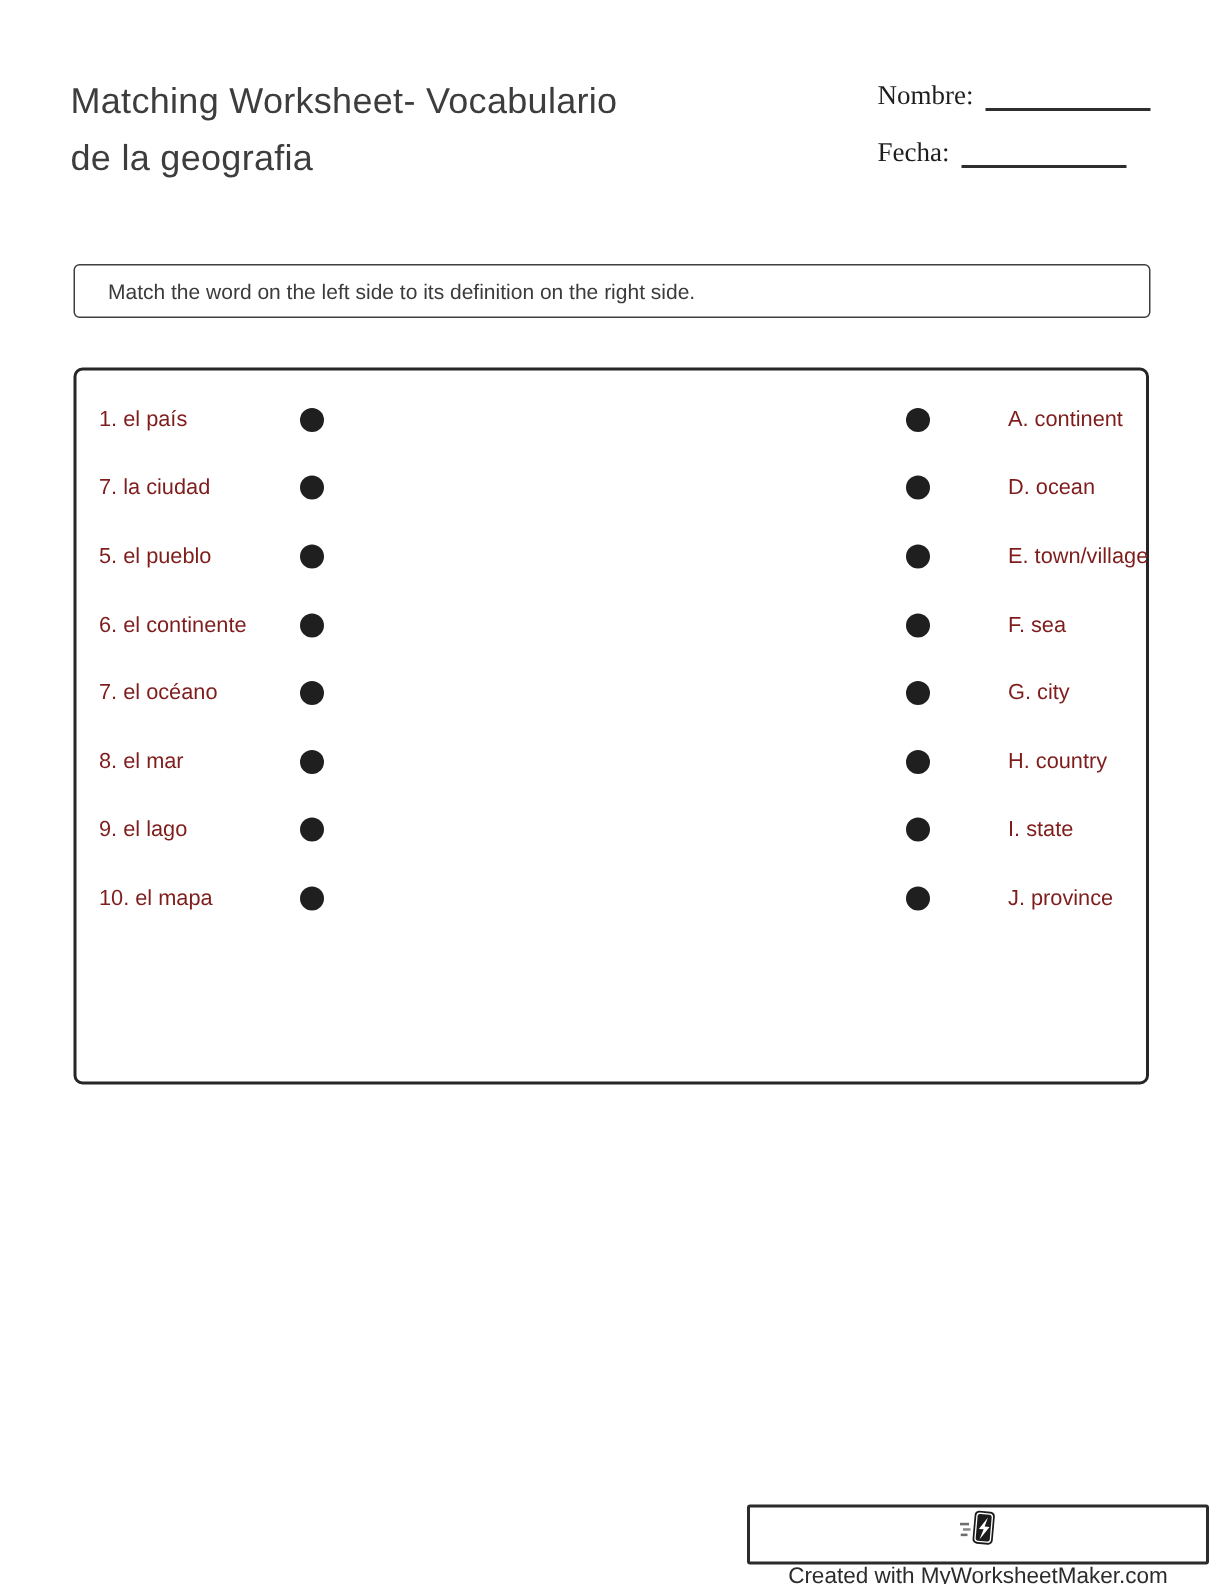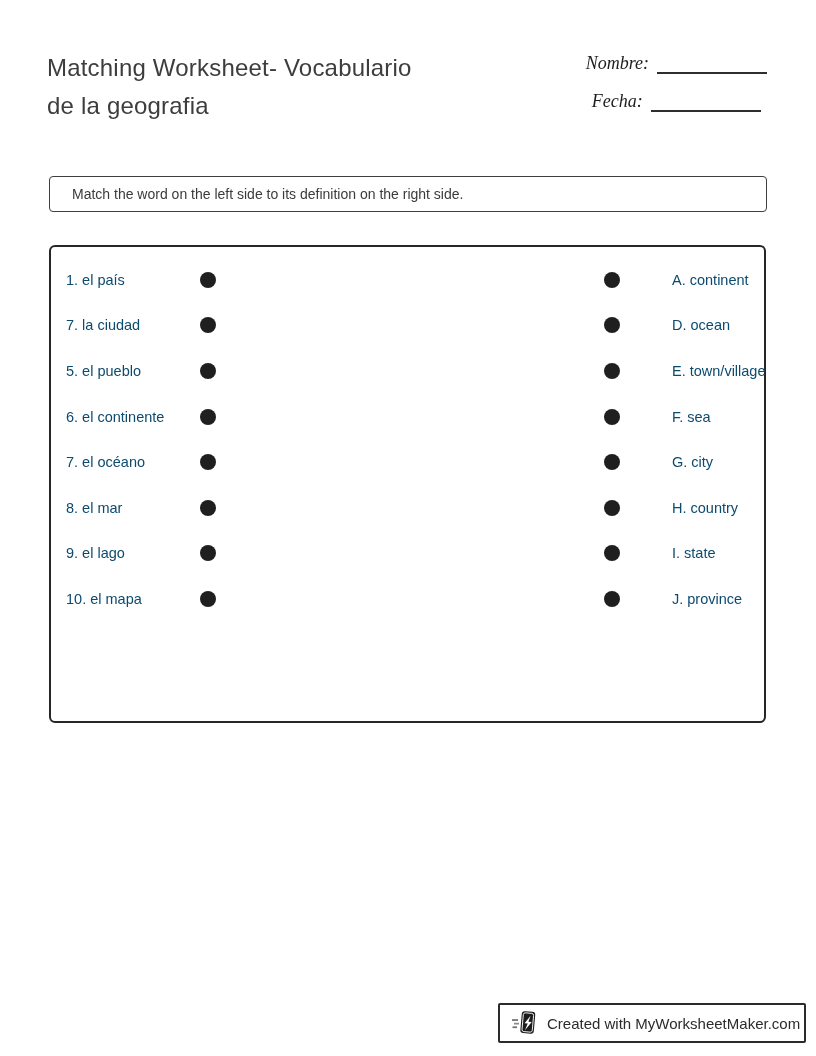--- a/index.html
+++ b/index.html
@@ -29,23 +29,22 @@
 
   
   .name-date {
     position: absolute;
     top: 52px;
     right: 49px;
   }
   .nd-row {
     display: flex;
     align-items: flex-end;
-    justify-content: center;
+    justify-content: flex-start;
     margin-bottom: 16px;
-    font-style: italic;
   }
   .nd-label {
     font-family: "Liberation Serif", serif;
     font-size: 18px;
     color: #1e1e1e;
     line-height: 22px;
   }
   .nd-blank {
     width: 110px;
     height: 17px;
@@ -82,21 +81,21 @@
   }
   .match-row {
     position: relative;
     height: 45.6px;
   }
   .mr-label {
     position: absolute;
     top: 50%;
     transform: translateY(-50%);
     font-size: 14.5px;
-    color: #0c4a6e;
+    color: #7f1d1d;
     white-space: nowrap;
   }
   .mr-label.left  { left: 15px; }
   .mr-label.right { left: 621px; }
   .dot {
     position: absolute;
     top: 50%;
     transform: translateY(-50%);
     width: 16px;
     height: 16px;
@@ -114,20 +113,21 @@
     top: 1003px;
     width: 308px;
     height: 40px;
     border: 2px solid #2b2b2b;
     border-radius: 2px;
     display: flex;
     align-items: center;
     padding: 0 11px;
     gap: 9px;
     background: #ffffff;
+    flex-direction: column;
   }
   .footer-text {
     font-size: 15px;
     color: #2b2b2b;
     white-space: nowrap;
   }
   .logo-icon { flex: 0 0 auto; display: block; }
 </style>
 </head>
 <body>

